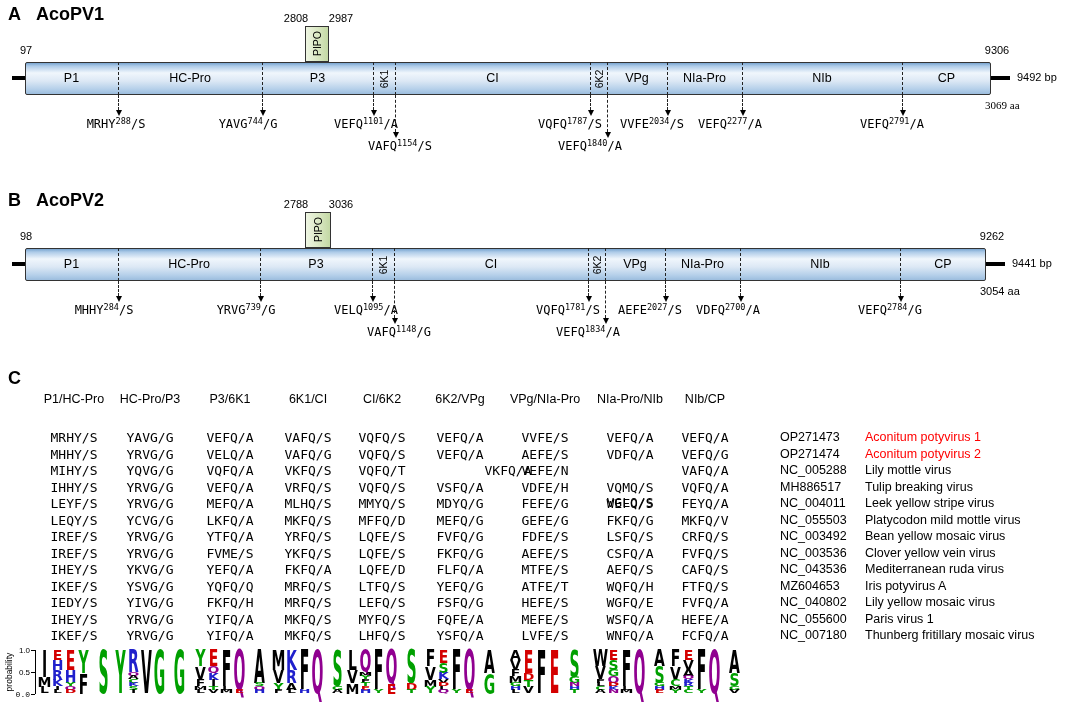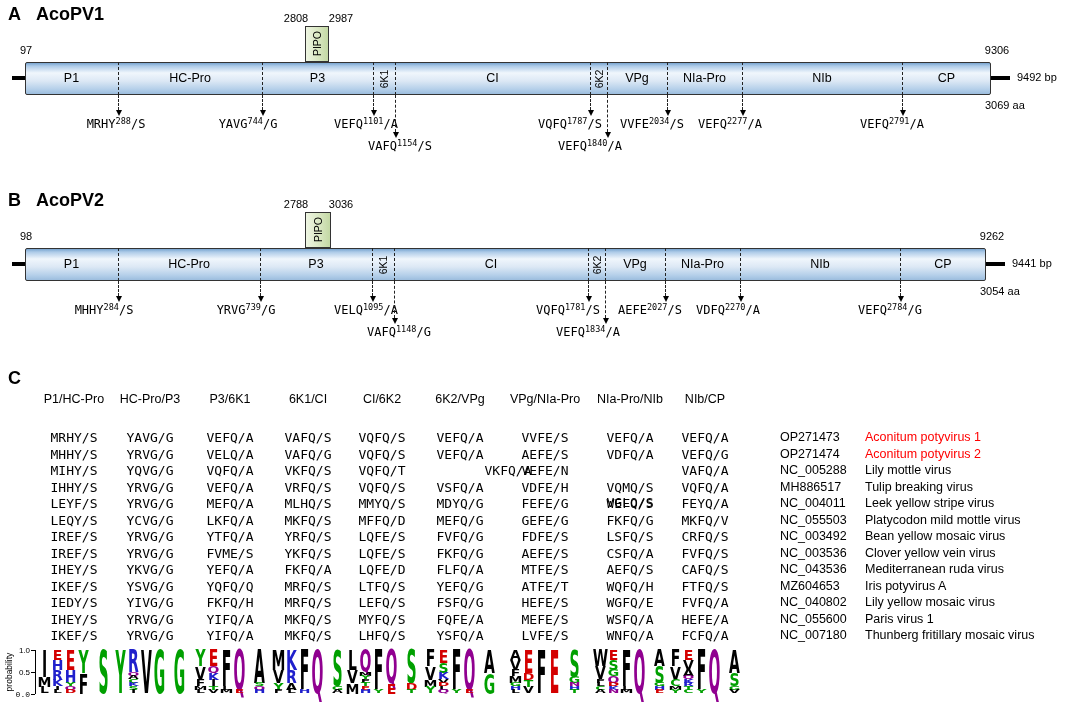--- a/index.html
+++ b/index.html
@@ -39,21 +39,21 @@
 
 <div class="figure">
   <div class="panel" id="panelA" style="top:0;height:182px;">
     <div class="panel-letter">A</div>
     <div class="panel-title">AcoPV1</div>
   <div class="coord" style="left: 20px; top: 44px;">97</div>
       <div class="coord" style="left: 997px; top: 44px; transform: translateX(-50%);">9306</div>
       <div class="stub" style="left: 12px; top: 76px; width: 13px;"></div>
       <div class="stub" style="left: 991px; top: 76px; width: 19px;"></div>
       <div class="coord" style="left: 1017px; top: 71px;">9492 bp</div>
-      <div class="coord" style="left: 985px; top: 99px;">3069 aa</div>
+      <div class="coord" style="left: 985px; top: 99px; font-family: Liberation Serif, serif;">3069 aa</div>
       <div class="coord" style="left: 296px; top: 12px; transform: translateX(-50%);">2808</div>
       <div class="coord" style="left: 341px; top: 12px; transform: translateX(-50%);">2987</div>
       <div class="pipobox" style="left: 305px; top: 26px; width: 24px; height: 36px;">
         <div class="pipolabel">PIPO</div>
       </div>
       <div class="bar" style="left: 25px; top: 62px; width: 966px; height: 33px;"></div>
       <div class="gene-label" style="left: 71.5px; top: 71px;">P1</div>
       <div class="segline" style="left: 118px; top: 62px; height: 33px;"></div>
       <div class="gene-label" style="left: 190px; top: 71px;">HC-Pro</div>
       <div class="segline" style="left: 262px; top: 62px; height: 33px;"></div>
@@ -150,21 +150,21 @@
       <div class="ahead" style="left: 588.5px; top: 110px;"></div>
       <div class="site" style="left: 568px; top: 117px;"><span>VQFQ</span><span class="ssup">1781</span><span>/S</span></div>
       <div class="arrow" style="left: 605px; top: 95px; height: 37px;"></div>
       <div class="ahead" style="left: 605.5px; top: 132px;"></div>
       <div class="site" style="left: 588px; top: 139px;"><span>VEFQ</span><span class="ssup">1834</span><span>/A</span></div>
       <div class="arrow" style="left: 665px; top: 95px; height: 15px;"></div>
       <div class="ahead" style="left: 665.5px; top: 110px;"></div>
       <div class="site" style="left: 650px; top: 117px;"><span>AEFE</span><span class="ssup">2027</span><span>/S</span></div>
       <div class="arrow" style="left: 740px; top: 95px; height: 15px;"></div>
       <div class="ahead" style="left: 740.5px; top: 110px;"></div>
-      <div class="site" style="left: 728px; top: 117px;"><span>VDFQ</span><span class="ssup">2270</span><span>/A</span></div>
+      <div class="site" style="left: 728px; top: 117px;"><span>VDFQ</span><span class="ssup">2700</span><span>/A</span></div>
       <div class="arrow" style="left: 900px; top: 95px; height: 15px;"></div>
       <div class="ahead" style="left: 900.5px; top: 110px;"></div>
       <div class="site" style="left: 890px; top: 117px;"><span>VEFQ</span><span class="ssup">2784</span><span>/G</span></div>
     </div>
   <div class="panel" id="panelC" style="top:364px;height:343px;">
     <div class="panel-letter">C</div>
   <div class="chead" style="left: 74px; top: 28px;">P1/HC-Pro</div>
       <div class="chead" style="left: 150px; top: 28px;">HC-Pro/P3</div>
       <div class="chead" style="left: 230px; top: 28px;">P3/6K1</div>
       <div class="chead" style="left: 308px; top: 28px;">6K1/CI</div>

